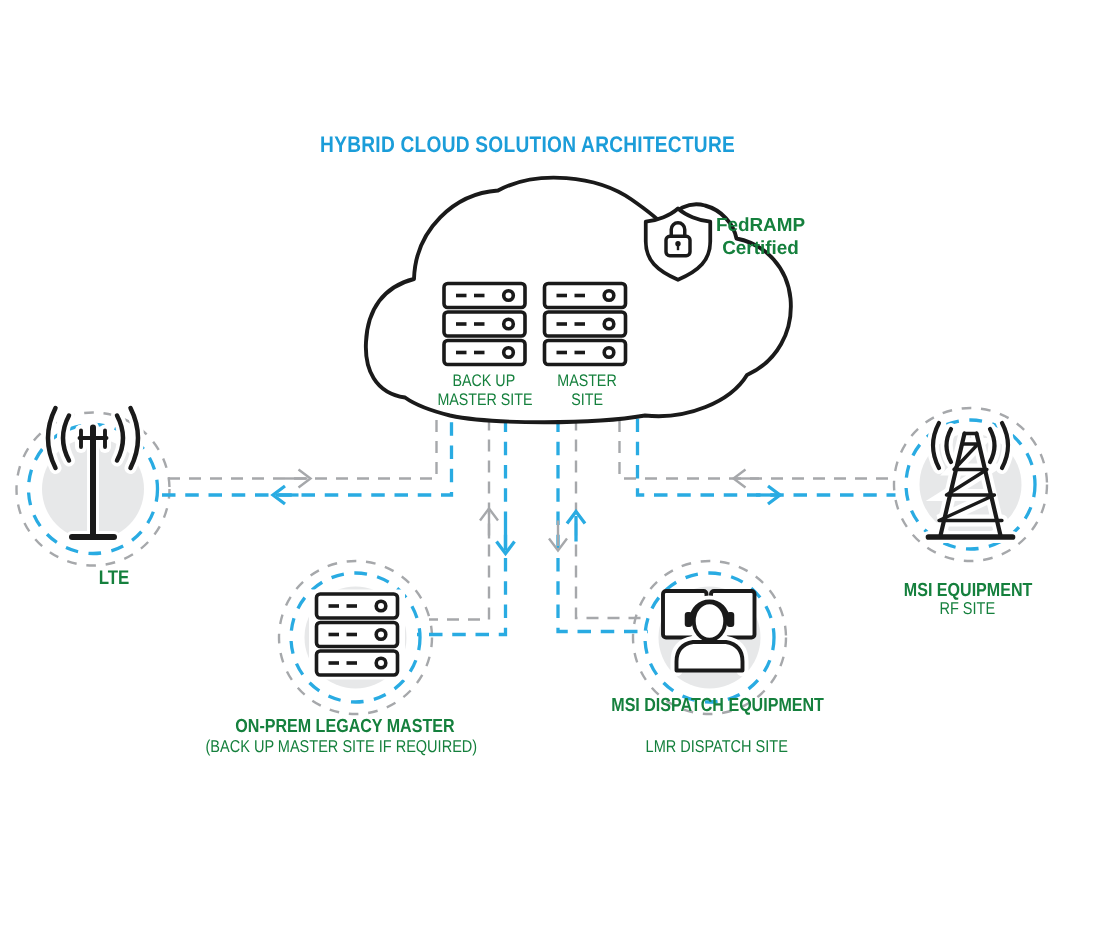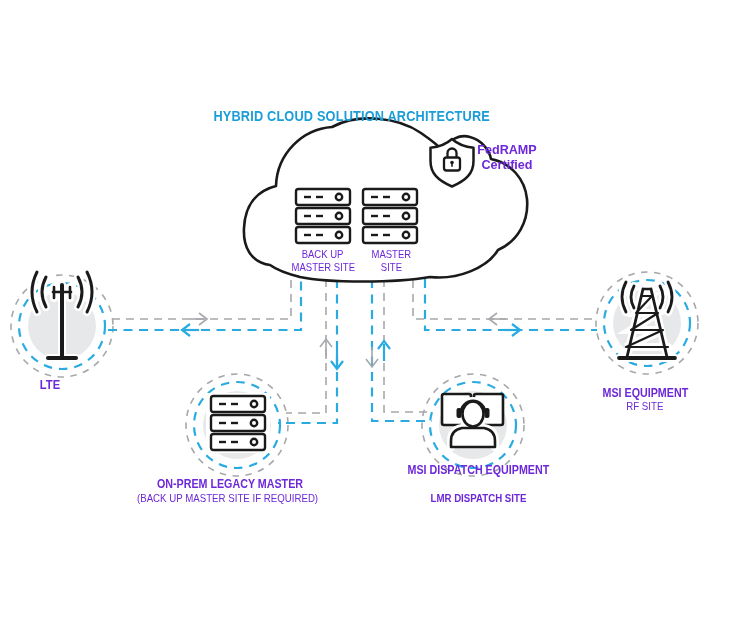--- a/index.html
+++ b/index.html
@@ -1,19 +1,19 @@
 <!DOCTYPE html>
 <html><head>
 <meta charset="utf-8">
 <style>
   html,body{margin:0;padding:0;background:#fff;}
   #canvas{position:relative;width:731px;height:630px;background:#fff;overflow:hidden;
           font-family:"Liberation Sans",sans-serif;color:#1a1a1a;}
   svg{position:absolute;left:0;top:0;}
-  .lbl{position:absolute;text-align:center;color:#6d28d9;}
+  .lbl{position:absolute;text-align:center;color:#15803d;}
   .cond{display:inline-block;transform:scaleX(.85);transform-origin:50% 50%;white-space:nowrap;}
   .b{font-weight:bold;}
   .title{font-size:15px;font-weight:bold;color:#1b9dd9;letter-spacing:.2px;}
   .small{font-size:11.2px;line-height:12.8px;}
   .node-label{font-size:12.6px;font-weight:bold;line-height:14px;}
   .node-sub{font-size:11.4px;line-height:13px;}
 </style>
 </head>
 <body>
 
@@ -203,56 +203,56 @@
       <path d="M642,296 L652,296 L636,313 L658,313 L631,330 L663,330 L626,347 L668,347" stroke-width="2.2" stroke-linejoin="round"></path>
       <path d="M619,358 H675" stroke-width="3.8"></path>
       <path d="M634,286 Q628,297 634,308" stroke-width="2.8"></path>
       <path d="M626,282 Q618,297 626,312" stroke-width="2.8"></path>
       <path d="M660,286 Q666,297 660,308" stroke-width="2.8"></path>
       <path d="M668,282 Q676,297 668,312" stroke-width="2.8"></path>
     </g>
   </g>
 </svg>
 
-<div class="lbl title" style="left:152px;top:88px;width:400px;margin-top:19px;">
+<div class="lbl title" style="left:152px;top:88px;width:400px;">
   <span class="cond">HYBRID CLOUD SOLUTION ARCHITECTURE</span>
 </div>
 
 
 <div class="lbl small" style="left:273px;top:248px;width:100px;">
   <span class="cond">BACK UP</span><br>
   <span class="cond">MASTER SITE</span>
 </div>
 
 <div class="lbl small" style="left:341px;top:248px;width:100px;">
   <span class="cond">MASTER</span><br>
   <span class="cond">SITE</span>
 </div>
 
 <div class="lbl b" style="left:475px;top:143px;width:64px;font-size:12.6px;line-height:14.5px;">
   <span>FedRAMP</span><br>
   <span>Certified</span>
 </div>
 
 
-<div class="lbl b" style="left:0;top:377px;width:100px;font-size:13.2px;">
+<div class="lbl b" style="left:26px;top:377px;width:100px;font-size:13.2px;">
   <span class="cond">LTE</span>
 </div>
 
 <div class="lbl node-sub" style="left:78px;top:492px;width:300px;">
   <span class="cond">(BACK UP MASTER SITE IF REQUIRED)</span>
 </div>
 <div class="lbl node-label" style="left:80px;top:477px;width:300px;">
   <span class="cond">ON-PREM LEGACY MASTER</span>
 </div>
 
 <div class="lbl node-label" style="left:328px;top:463px;width:300px;">
   <span class="cond">MSI DISPATCH EQUIPMENT</span>
 </div>
-<div class="lbl node-sub" style="left:328px;top:492px;width:300px;font-weight:bold;">
+<div class="lbl node-sub" style="left:328px;top:492px;width:300px;">
   <span class="cond">LMR DISPATCH SITE</span>
 </div>
 
 <div class="lbl node-label" style="left:495px;top:386px;width:300px;">
   <span class="cond">MSI EQUIPMENT</span>
 </div>
 <div class="lbl node-sub" style="left:495px;top:400px;width:300px;">
   <span class="cond">RF SITE</span>
 </div>
 

